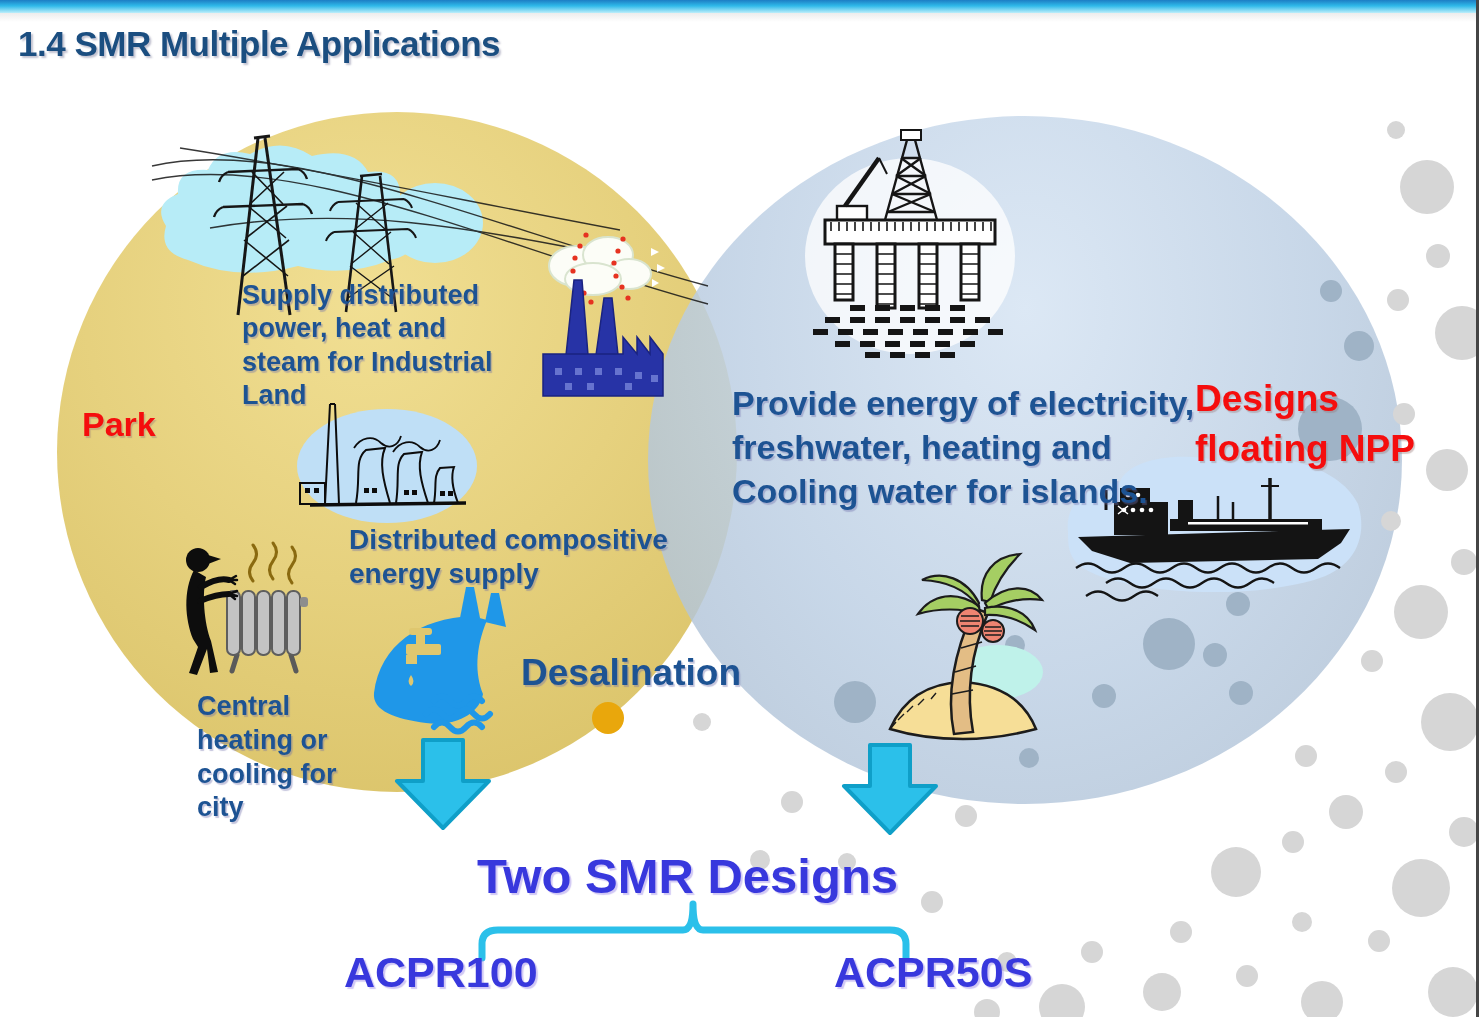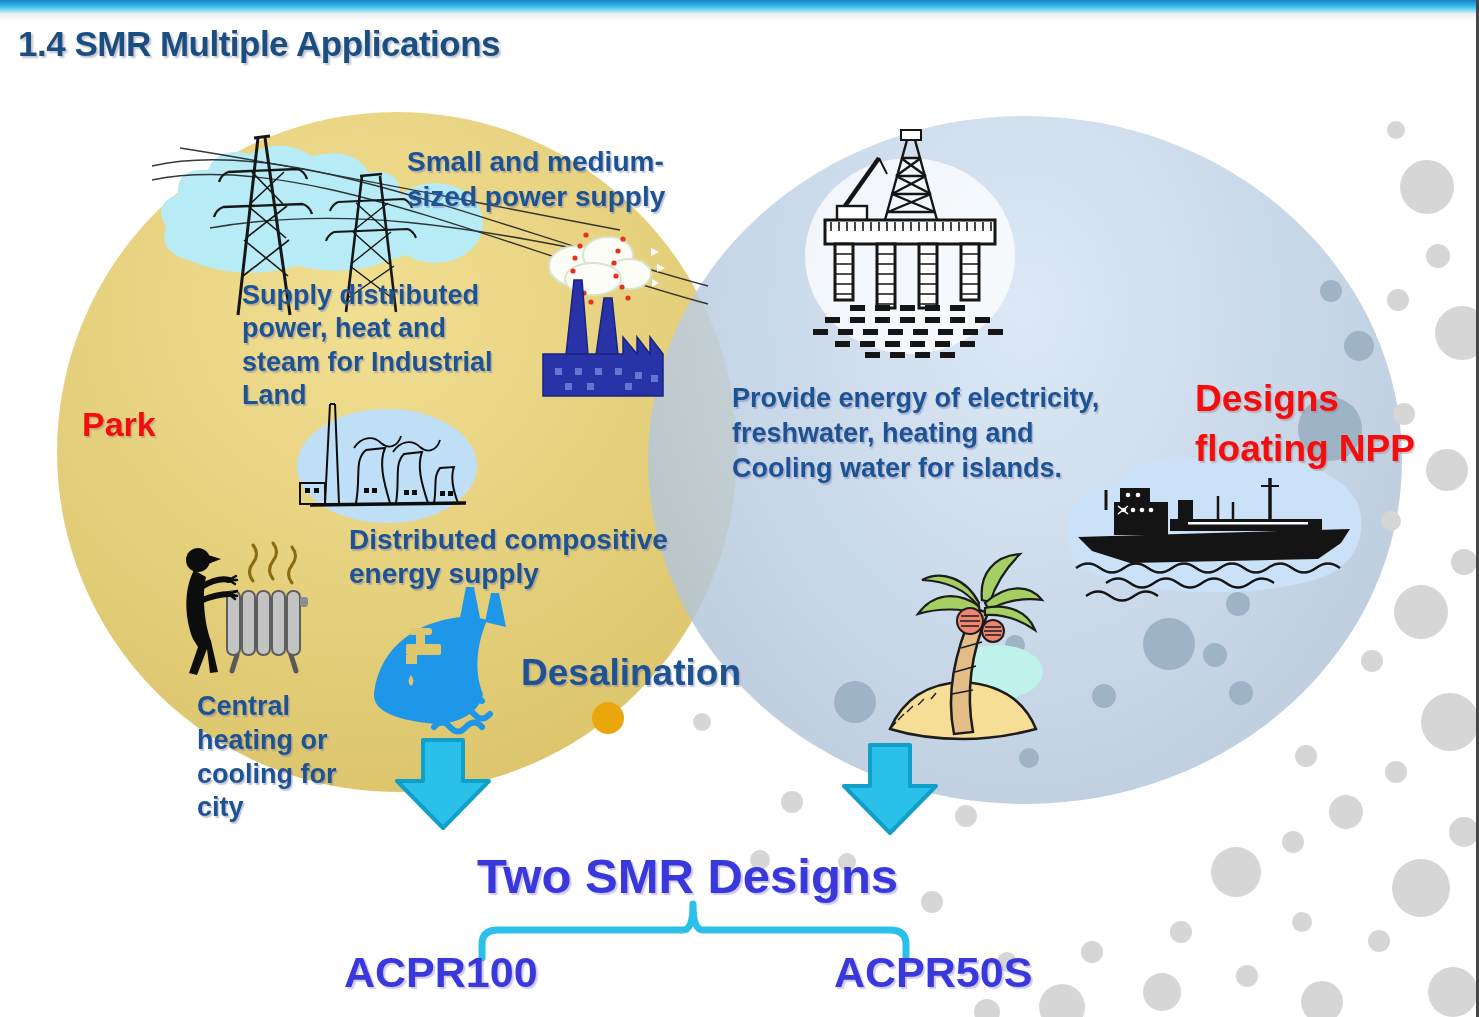--- a/index.html
+++ b/index.html
@@ -377,35 +377,33 @@
       <polygon points="30,3 70,3 70,44 96,44 50,91 4,44 30,44" fill="var(--cyan,#2bc0ea)" stroke="var(--cyan-dark,#0f9fc8)" stroke-width="4" stroke-linejoin="round"></polygon>
     </svg>
   </div>
 
   <div class="icon" style="left:478px;top:898px">
     <svg width="432" height="64" viewBox="0 0 432 64">
       <path d="M4,60 L4,46 Q4,32 20,32 L205,32 Q215,32 215,6 Q215,32 225,32 L412,32 Q428,32 428,46 L428,60" fill="none" stroke="var(--cyan,#2bc0ea)" stroke-width="7" stroke-linecap="round" stroke-linejoin="round"></path>
     </svg>
   </div>
 
-  <div class="lbl" style="left:407px;top:144px;font-size:28px">Small and medium-
-sized power supply</div>
   <div class="lbl" style="left:242px;top:279px;font-size:27px;line-height:1.24">Supply distributed
 power, heat and
 steam for Industrial
 Land</div>
   <div class="lbl red" style="left:82px;top:403px;font-size:34px">Park</div>
   <div class="lbl" style="left:349px;top:523px;font-size:28px;line-height:1.2">Distributed compositive
 energy supply</div>
   <div class="lbl" style="left:521px;top:650px;font-size:37px">Desalination</div>
   <div class="lbl" style="left:197px;top:690px;font-size:27px">Central
 heating or
 cooling for
 city</div>
-  <div class="lbl" style="left:732px;top:381px;font-size:27px;line-height:1.3">Provide energy of electricity,
+  <div class="lbl" style="left:732px;top:381px;font-size:34px;line-height:1.3">Provide energy of electricity,
 freshwater, heating and
 Cooling water for islands.</div>
   <div class="lbl red" style="left:1195px;top:374px;font-size:37px;line-height:1.35">Designs
 floating NPP</div>
   <div class="lbl violet" style="left:477px;top:846px;font-size:49px">Two SMR Designs</div>
   <div class="lbl violet" style="left:344px;top:946px;font-size:43px">ACPR100</div>
   <div class="lbl violet" style="left:834px;top:946px;font-size:43px">ACPR50S</div>
 
   <div class="right-border"></div>
 </div>

